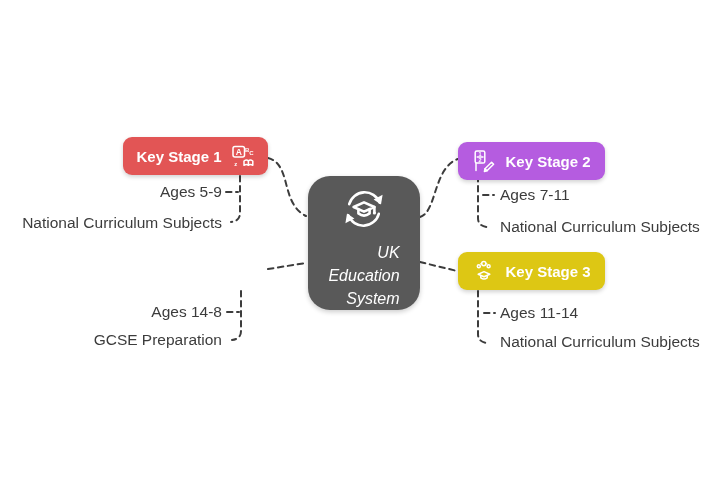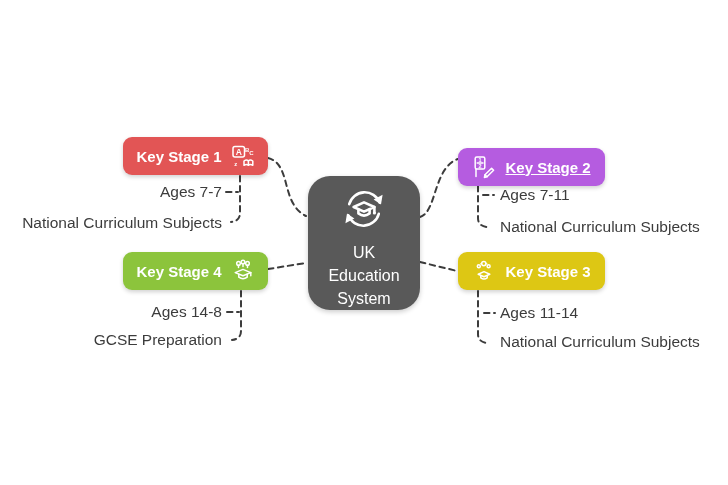--- a/index.html
+++ b/index.html
@@ -11,30 +11,30 @@
   .connectors path{fill:none;stroke:#3c3c3c;stroke-width:2;stroke-linecap:round;stroke-dasharray:5.5 4.5;}
   .node{
     position:absolute;height:38px;border-radius:9px;display:flex;align-items:center;
     justify-content:center;gap:9px;color:#ffffff;font-size:15px;font-weight:700;
     box-shadow:0 2px 4px rgba(0,0,0,0.18);
   }
   .node svg{flex:0 0 auto;}
   .node-icon{stroke:#ffffff;stroke-width:1.5;fill:none;stroke-linecap:round;stroke-linejoin:round;}
   .node-icon text{stroke:none;fill:#ffffff;font-family:"Liberation Sans",sans-serif;}
   .ks1{left:123px;top:137px;width:145px;}
-  .ks2{left:458px;top:148px;width:147px;text-decoration:underline;}
+  .ks2{left:458px;top:142px;width:147px;}
   .ks4{left:123px;top:252px;width:145px;}
   .ks3{left:458px;top:252px;width:147px;}
   .center-node{
     position:absolute;left:308px;top:176px;width:112px;height:134px;border-radius:22px;
     display:flex;flex-direction:column;align-items:center;padding-top:9px;box-sizing:border-box;
     box-shadow:0 2px 5px rgba(0,0,0,0.2);
   }
   .center-icon{stroke:#ffffff;stroke-width:1.3;fill:none;stroke-linecap:round;stroke-linejoin:round;}
-  .center-text{color:#ffffff;font-size:16px;line-height:23px;text-align:center;margin-top:8px;}
+  .center-text{color:#ffffff;font-size:16px;line-height:23px;text-align:right;margin-top:8px;font-style:italic;}
   .detail{
     position:absolute;font-size:15.5px;color:#3c3c3c;white-space:nowrap;line-height:18px;
   }
   .detail.l{right:506px;text-align:right;}
   .detail.r{left:500px;text-align:left;}
 </style>
 </head>
 <body>
 
 <div class="stage">
@@ -73,34 +73,20 @@
       <line x1="5.2" y1="8" x2="11" y2="8"></line>
       <text x="8" y="6.9" font-size="5.5" font-weight="bold" text-anchor="middle">1</text>
       <text x="8" y="13.3" font-size="5.5" font-weight="bold" text-anchor="middle">2</text>
       <line x1="4" y1="14" x2="4" y2="21.5"></line>
       <path d="M13 19.8 L19.6 13.2 L21.6 15.2 L15 21.8 Z"></path>
       <path d="M13 19.8 L12.4 22.4 L15 21.8"></path>
     </svg>
     <span>Key Stage 2</span>
   </div>
 
-  <div class="node ks4" style="background: rgb(140, 196, 60);">
-    <span>Key Stage 4</span>
-    <svg class="node-icon" width="24" height="24" viewBox="0 0 24 24">
-      <line x1="7.5" y1="6.2" x2="7.5" y2="8.6"></line>
-        <circle cx="7.5" cy="4.4" r="1.8"></circle>
-      <line x1="12" y1="4.8" x2="12" y2="7.6"></line>
-        <circle cx="12" cy="3" r="1.8"></circle>
-      <line x1="16.5" y1="6.2" x2="16.5" y2="8.6"></line>
-        <circle cx="16.5" cy="4.4" r="1.8"></circle>
-      <path d="M4.2 13.6 L12 10.4 L19.8 13.6 L12 16.8 Z"></path>
-      <path d="M7.8 15.2 L7.8 18.2 C10.4 20.2 13.6 20.2 16.2 18.2 L16.2 15.2"></path>
-      <line x1="19.8" y1="13.6" x2="19.8" y2="16.8"></line>
-    </svg>
-  </div>
 
   <div class="node ks3" style="background: rgb(221, 199, 20); align-items: center;">
     <svg class="node-icon" width="24" height="24" viewBox="0 0 24 24">
       <circle cx="6.8" cy="7.2" r="1.5"></circle>
       <circle cx="11.8" cy="4.6" r="2.1"></circle>
       <circle cx="16.6" cy="7.2" r="1.5"></circle>
       <circle cx="8.9" cy="4.7" r="0.7" fill="#ffffff" stroke="none"></circle>
       <circle cx="14.7" cy="4.7" r="0.7" fill="#ffffff" stroke="none"></circle>
       <path d="M6.2 15.2 L12 12.6 L17.8 15.2 L12 17.8 Z"></path>
       <path d="M8.8 16.4 L8.8 18.8 C10.8 20.3 13.2 20.3 15.2 18.8 L15.2 16.4"></path>
@@ -119,21 +105,21 @@
       <line x1="17.2" y1="11" x2="17.2" y2="13.6"></line>
       <circle cx="17.2" cy="14" r="0.8" fill="#ffffff" stroke="none"></circle>
     </svg>
     <div class="center-text">
       <div>UK</div>
       <div>Education</div>
       <div>System</div>
     </div>
   </div>
 
-  <div class="detail l" style="top:183px">Ages 7-7</div>
+  <div class="detail l" style="top:183px">Ages 5-9</div>
   <div class="detail l" style="top:214px">National Curriculum Subjects</div>
   <div class="detail r" style="top:186px">Ages 7-11</div>
   <div class="detail r" style="top:218px">National Curriculum Subjects</div>
   <div class="detail l" style="top:303px">Ages 14-8</div>
   <div class="detail l" style="top:331px">GCSE Preparation</div>
   <div class="detail r" style="top:304px">Ages 11-14</div>
   <div class="detail r" style="top:333px">National Curriculum Subjects</div>
 
 </div>
 

